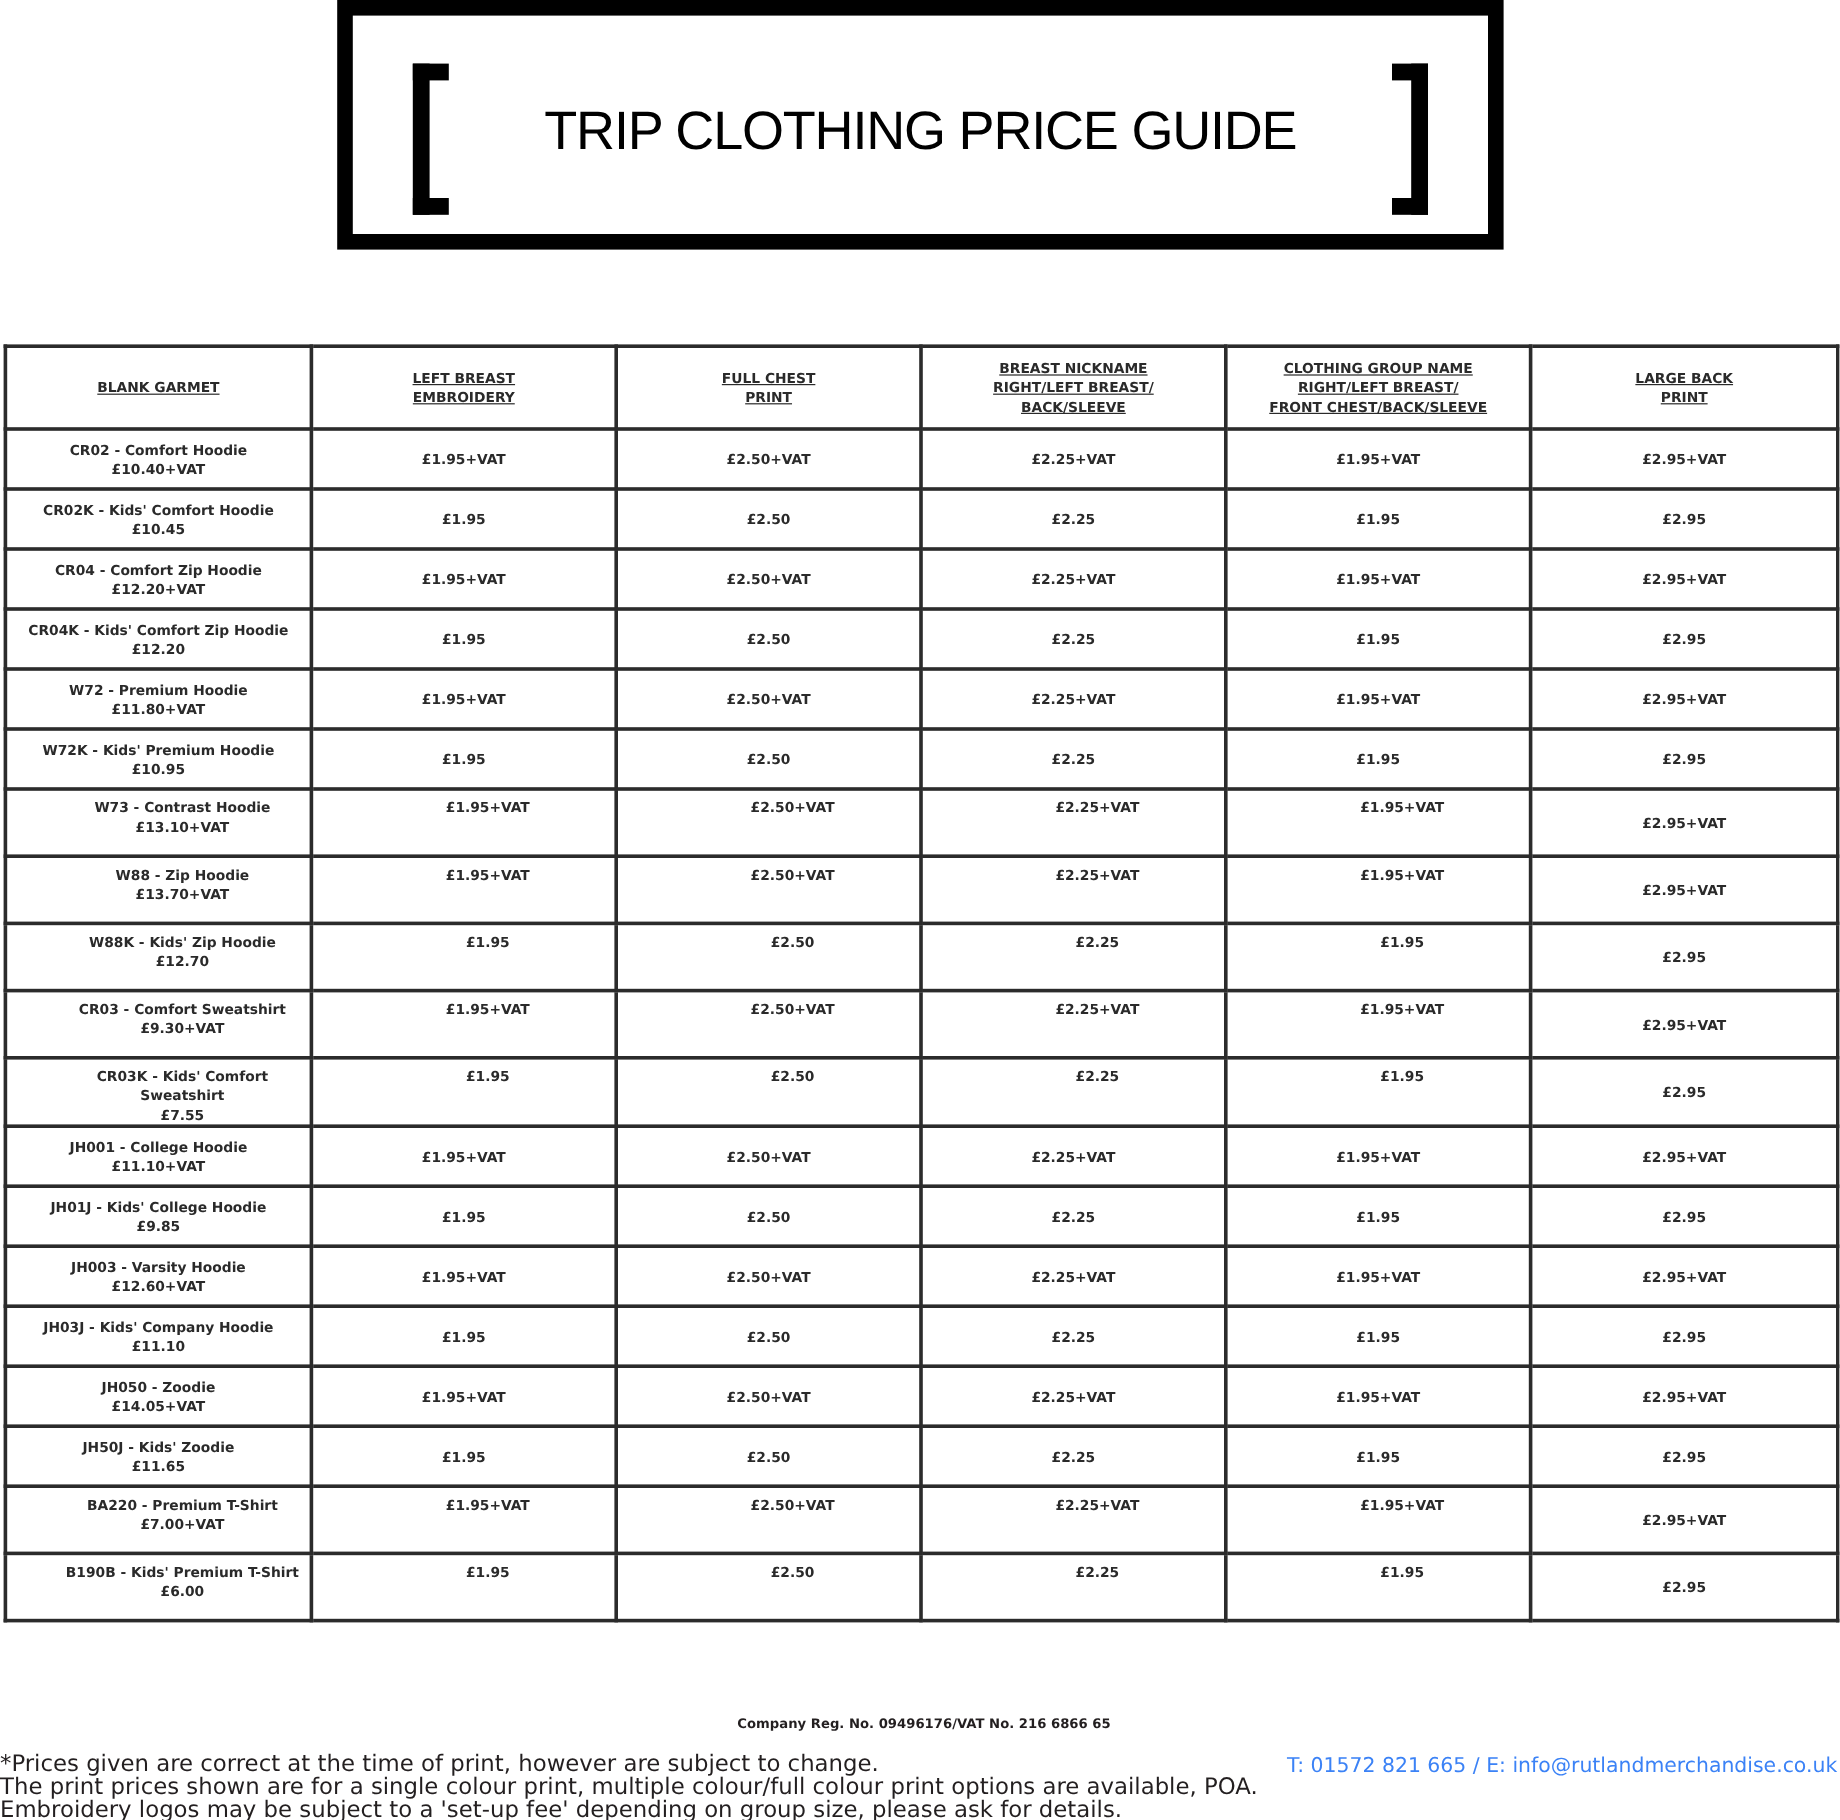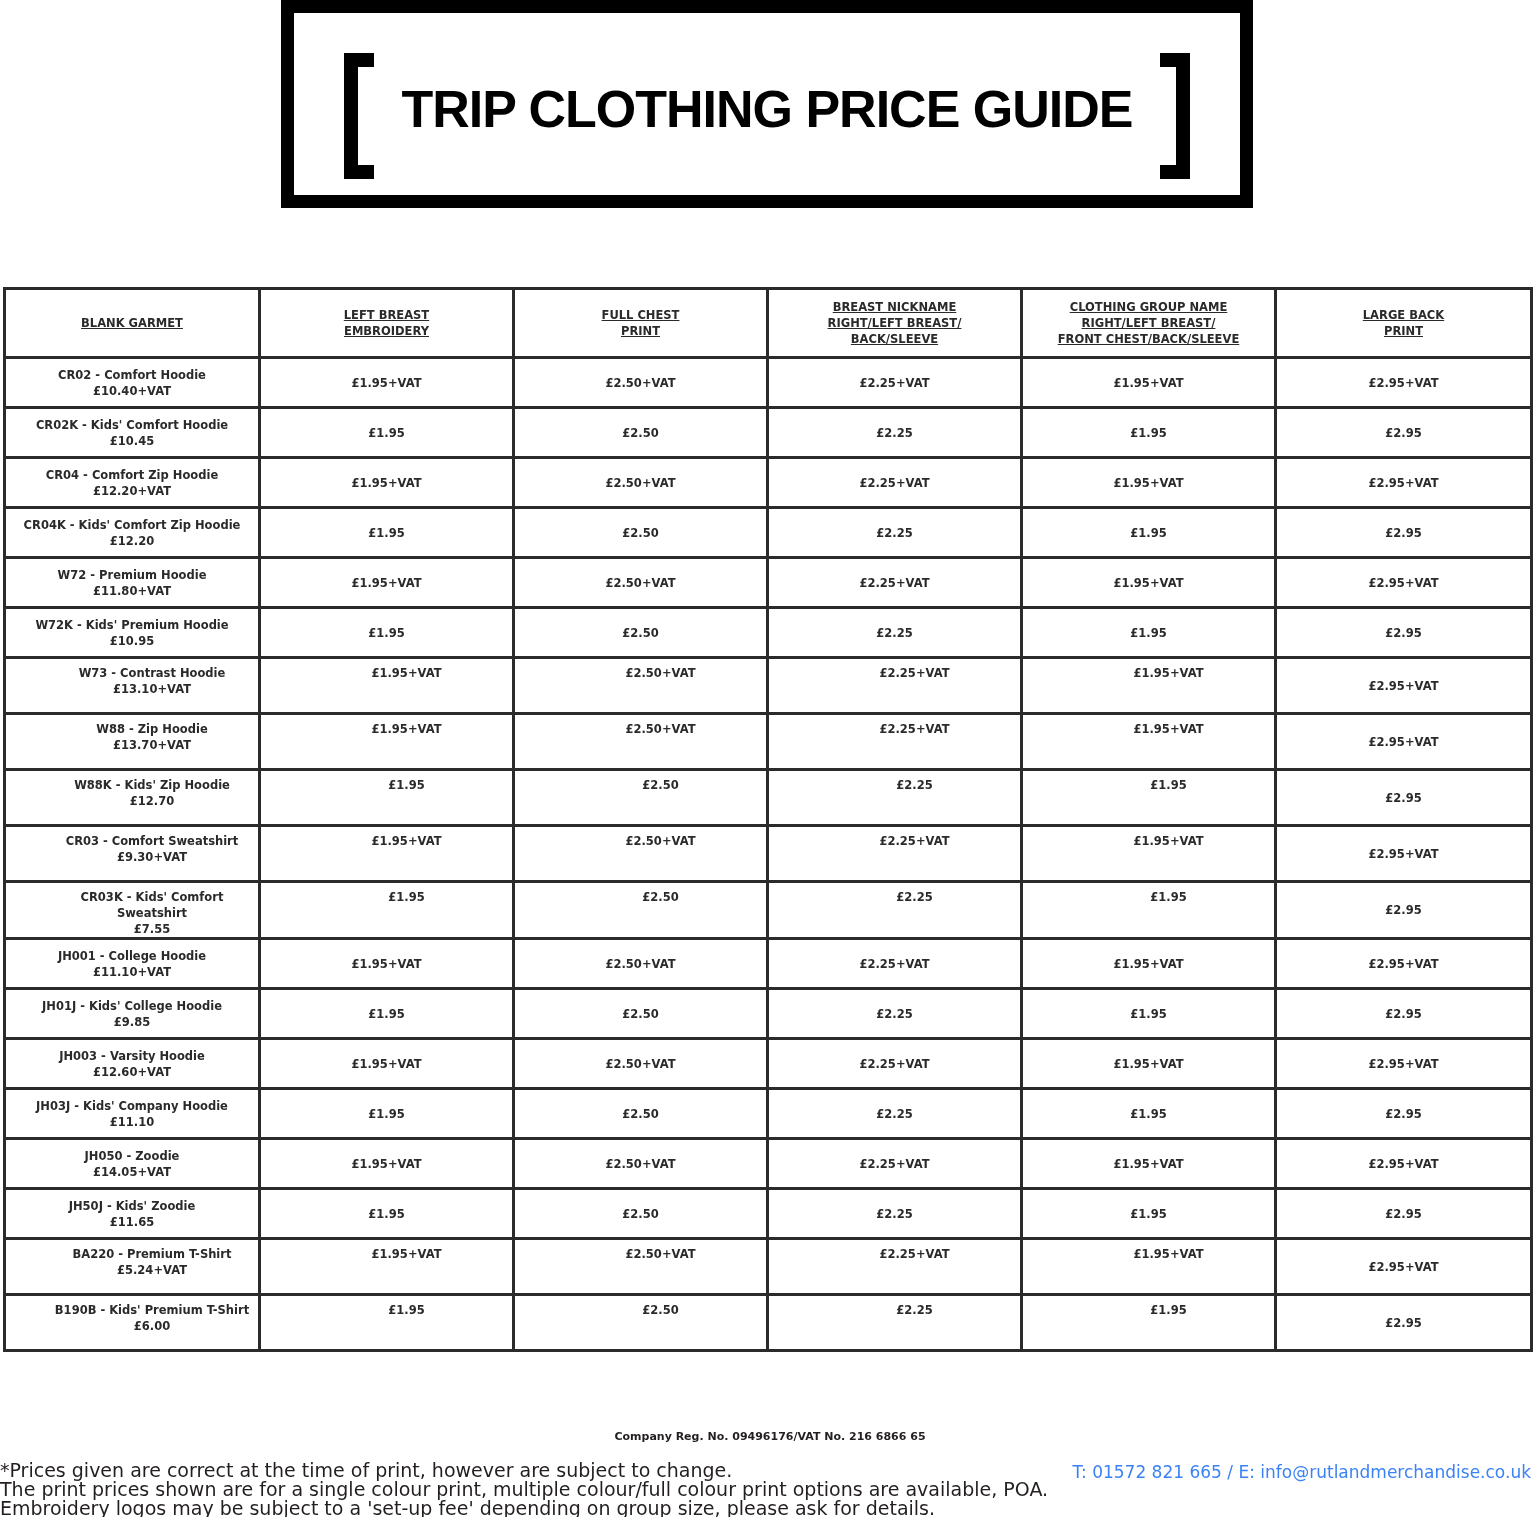--- a/index.html
+++ b/index.html
@@ -2,21 +2,21 @@
 <html><head>
 <meta charset="utf-8">
 <style>
   html, body { margin:0; padding:0; background:#ffffff; }
   body { width:1533px; height:1517px; position:relative; overflow:hidden; font-family:"DejaVu Sans", sans-serif; color:#231f20; }
   .title-box { position:absolute; left:281px; top:0; width:972px; height:208px; box-sizing:border-box; border:13px solid #000; }
   .title-inner { position:absolute; left:0; right:0; top:40px; height:112px; display:flex; align-items:center; justify-content:center; }
   .bracket { position:absolute; top:0; width:14px; height:98px; border:14px solid #000; box-sizing:content-box; }
   .bracket.left { left:50px; border-right:none; width:16px; }
   .bracket.right { right:50px; border-left:none; width:16px; }
-  .title-text { font-family:"Liberation Sans", sans-serif; font-weight:bold; font-size:52px; letter-spacing:-1px; color:#000; }
+  .title-text { font-family:"Liberation Sans", sans-serif; font-weight:normal; font-size:45px; letter-spacing:-1px; color:#000; }
   table.price { position:absolute; left:3px; top:287px; width:1527px; border-collapse:collapse; table-layout:fixed; }
   table.price th, table.price td { border:3px solid #2b2b2b; text-align:center; font-family:"DejaVu Sans", sans-serif; font-weight:bold; color:#2a2a2a; padding:0 4px; }
   table.price th { height:66px; font-size:11.5px; line-height:16px; text-decoration:underline; vertical-align:middle; }
   table.price td { height:47px; font-size:11.5px; line-height:16px; vertical-align:middle; }
   table.price tr.top td.tv { vertical-align:top; padding-top:6px;padding-left:44px; }
   .garment-code { display:block; }
   .footer-reg { position:absolute; top:1430px; left:0; width:1540px; text-align:center; font-size:11px; font-weight:bold; color:#231f20; }
   .notes { position:absolute; left:0; top:1461px; font-size:19px; line-height:19px; color:#231f20; font-family:"DejaVu Sans", sans-serif; }
   .contact { position:absolute; right:2px; top:1462px; font-size:17px; color:#3b82f6; }
 </style>
@@ -234,21 +234,21 @@
         </td>
         <td class="tv">£1.95</td>
         <td class="tv">£2.50</td>
         <td class="tv">£2.25</td>
         <td class="tv">£1.95</td>
         <td>£2.95</td>
       </tr>
       <tr class="top">
         <td class="tv">
           <span class="garment-code">BA220 - Premium T-Shirt</span>
-          <span class="garment-code">£5.24+VAT</span>
+          <span class="garment-code">£7.00+VAT</span>
         </td>
         <td class="tv">£1.95+VAT</td>
         <td class="tv">£2.50+VAT</td>
         <td class="tv">£2.25+VAT</td>
         <td class="tv">£1.95+VAT</td>
         <td>£2.95+VAT</td>
       </tr>
       <tr class="top">
         <td class="tv">
           <span class="garment-code">B190B - Kids' Premium T-Shirt</span>

